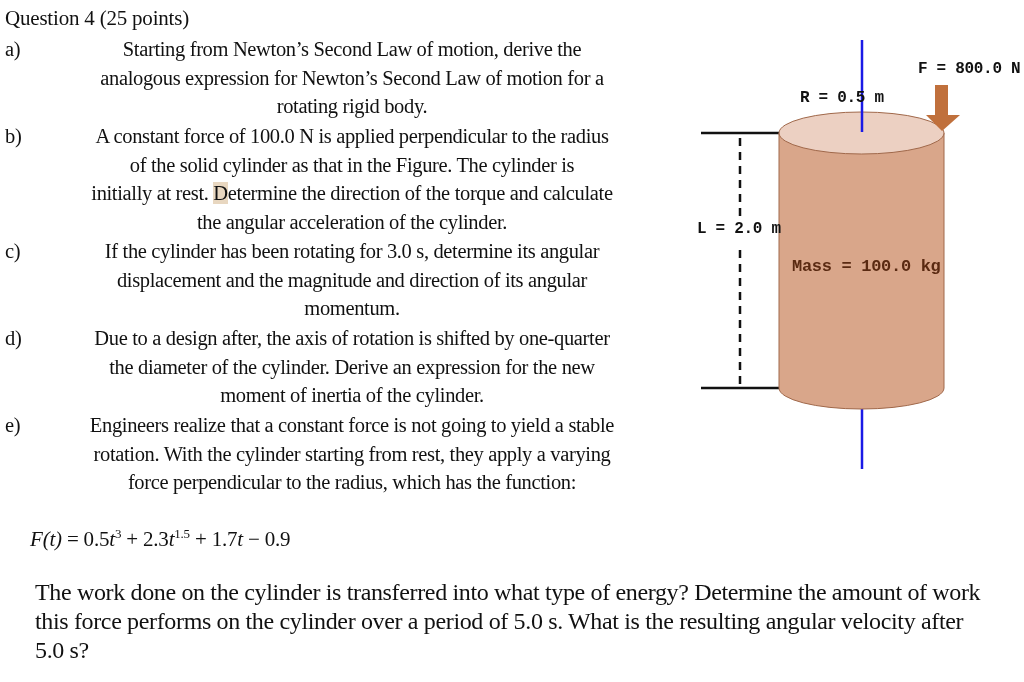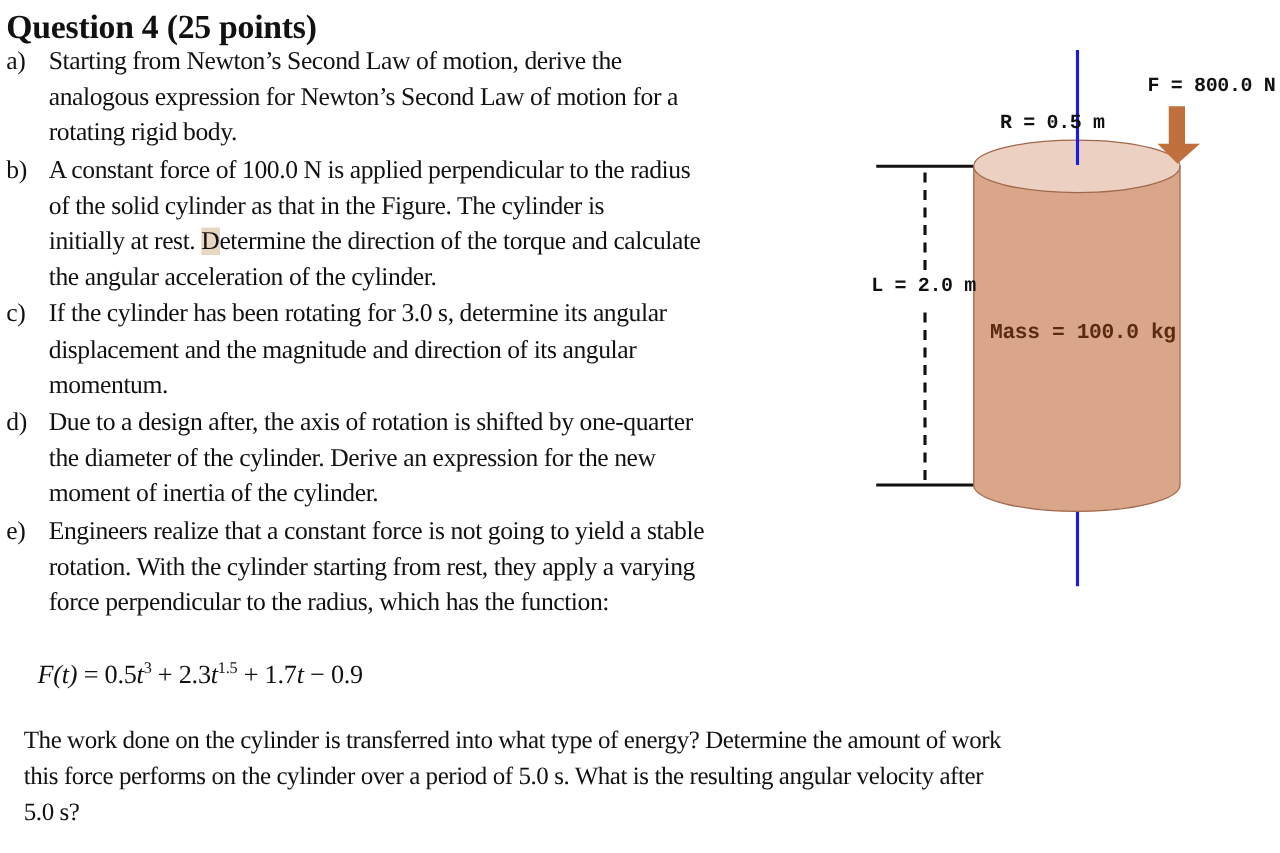--- a/index.html
+++ b/index.html
@@ -1,26 +1,26 @@
 <!DOCTYPE html>
 <html><head>
 <meta charset="utf-8">
 <style>
   html, body { margin:0; padding:0; background:#ffffff; }
   body { width:1024px; height:682px; position:relative; overflow:hidden;
          font-family:"Liberation Serif","DejaVu Serif",serif; color:#111; }
-  .q-title { position:absolute; left:5px; top:6px; font-size:27px; font-weight:bold; letter-spacing:-0.2px; }
+  .q-title { position:absolute; left:5px; top:6px; font-size:21px; font-weight:normal; letter-spacing:-0.2px; }
   .part { position:absolute; left:5px; width:660px; font-size:20.5px; line-height:28.7px; letter-spacing:-0.35px; }
   .part .lbl { position:absolute; left:0; top:0; }
-  .part .body { margin-left:34px; }
+  .part .body { margin-left:34px;text-align:center; }
   .hl { background:#e8d7c0; }
   .eq { position:absolute; left:30px; top:527px; font-size:21px; letter-spacing:-0.2px; }
   .eq i { font-style:italic; }
   .eq sup { font-size:13px; vertical-align:8px; line-height:0; }
-  .closing { position:absolute; left:19px; top:578px; width:960px; font-size:20px; line-height:29px; letter-spacing:-0.35px; }
+  .closing { position:absolute; left:35px; top:578px; width:960px; font-size:24px; line-height:29px; letter-spacing:-0.35px; }
   .fig { position:absolute; left:0; top:0; width:1024px; height:682px; pointer-events:none; }
   .lab { position:absolute; font-family:Liberation Mono, monospace; font-weight:bold; font-size:16px; color:#111; letter-spacing:-0.3px; }
   .mass { color:#5a2a12; font-size:17px; }
 </style>
 </head>
 <body>
 
 <div class="q-title">Question 4 (25 points)</div>
 
 <div class="part" style="top:35px;">

